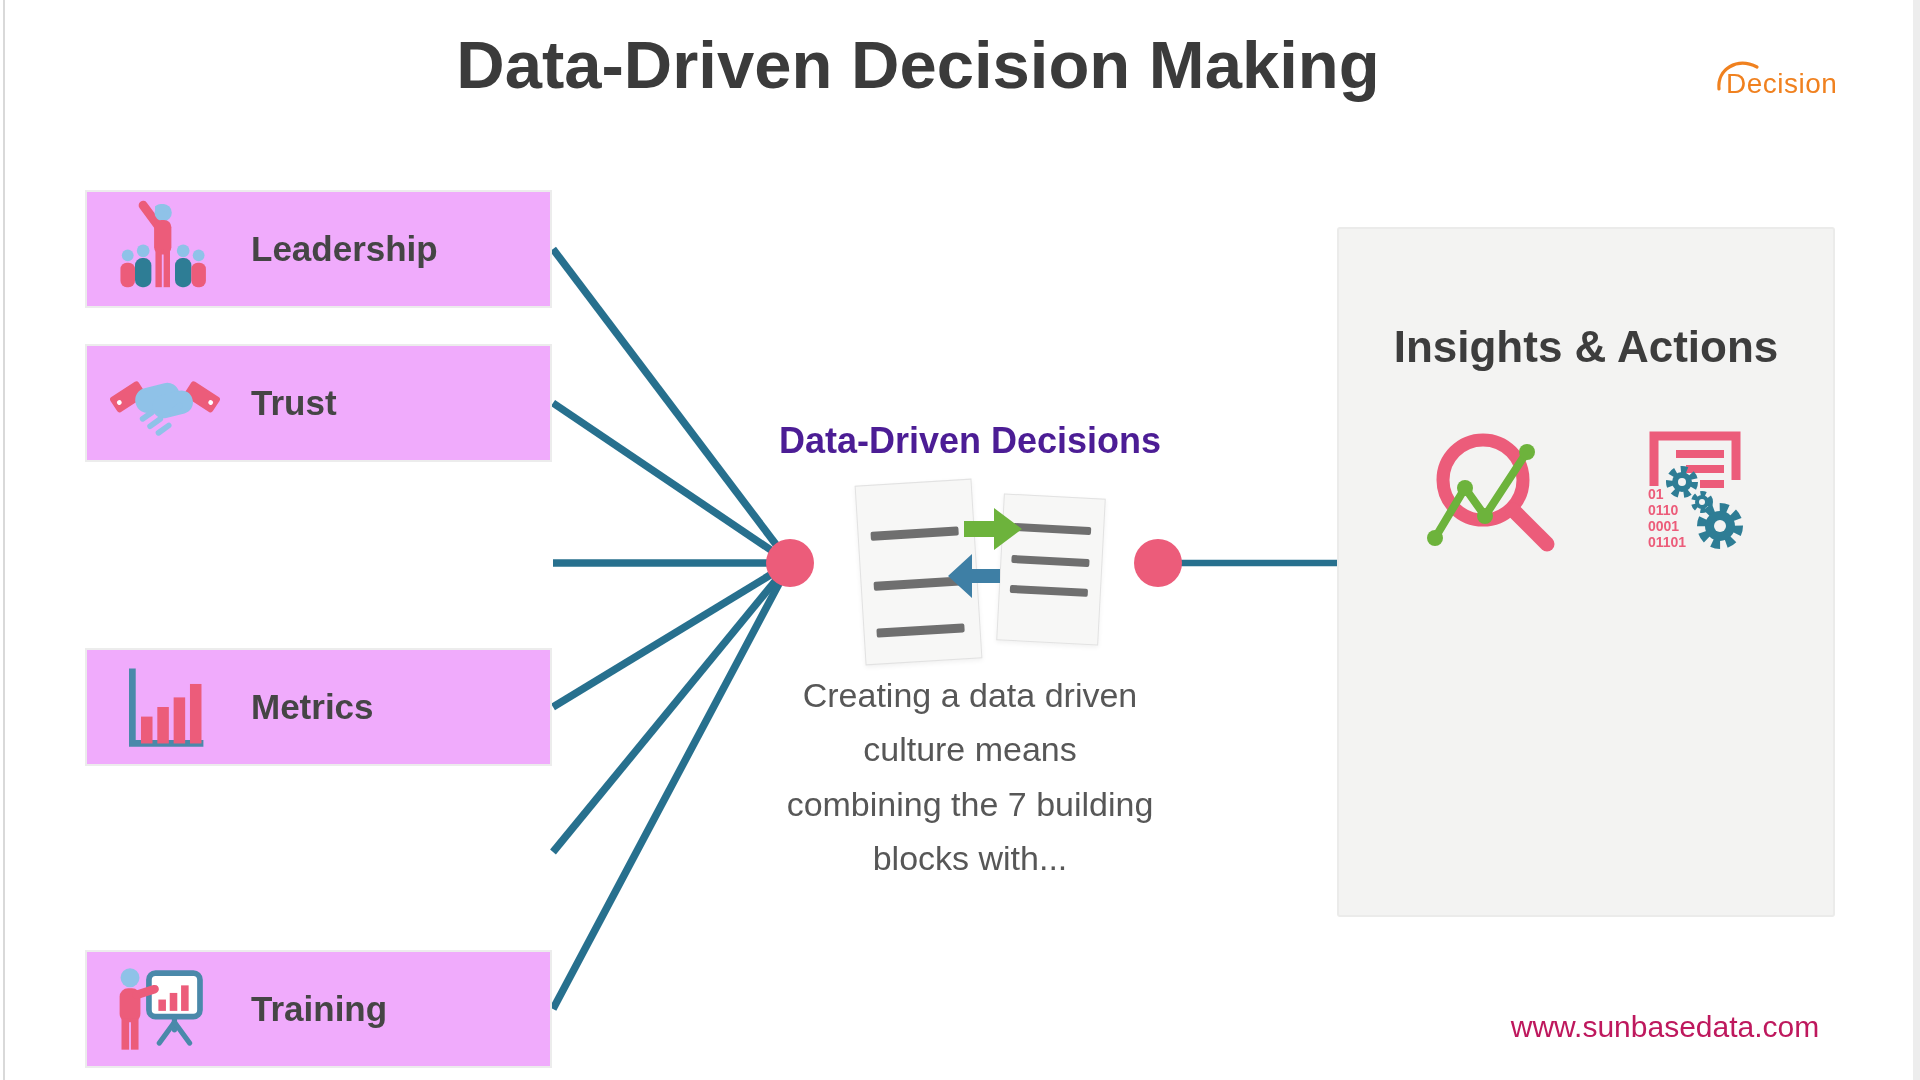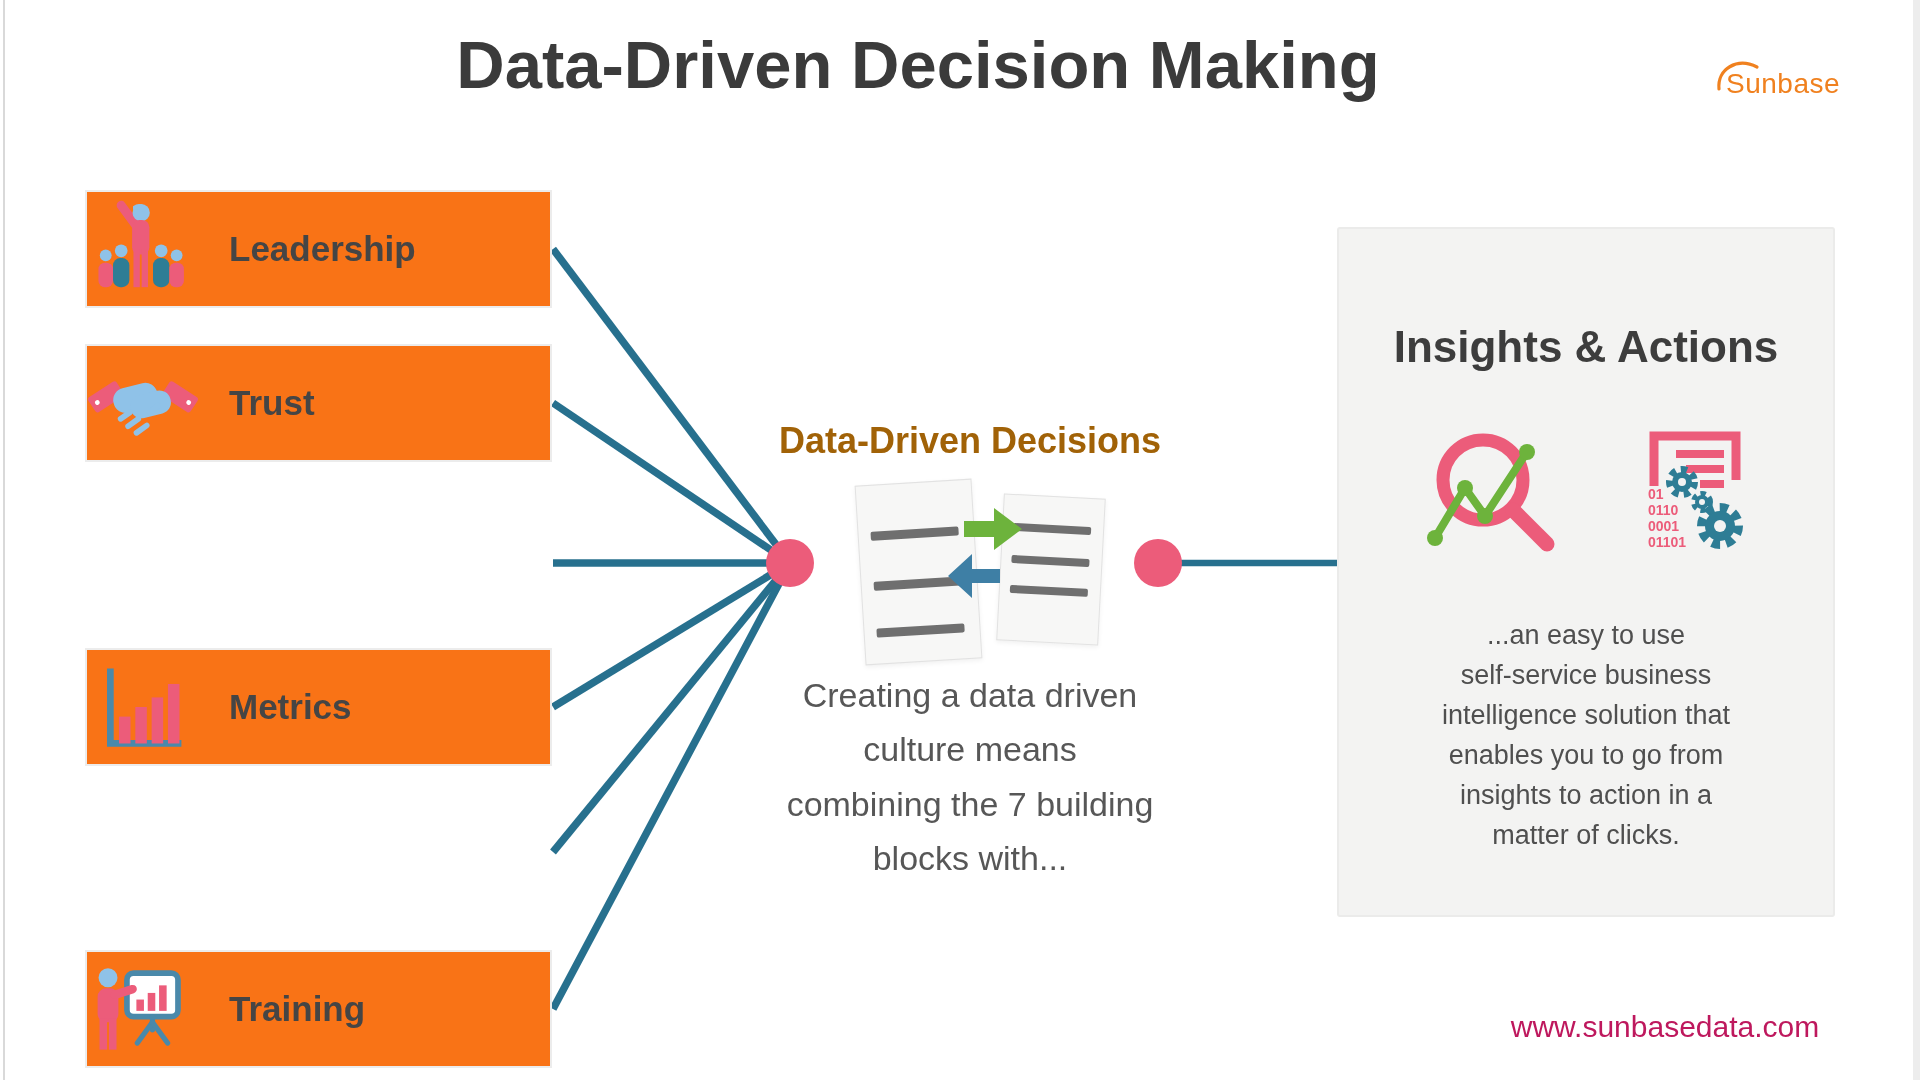--- a/index.html
+++ b/index.html
@@ -19,29 +19,29 @@
   .logo-arc{position:absolute;left:-1px;top:-7px;}
   .logo-text{
     position:absolute;left:10px;top:6px;font-size:28px;color:#f0811f;
     font-weight:normal;letter-spacing:0.5px;
   }
 
   .connectors{position:absolute;left:0;top:0;}
 
   .block{
     position:absolute;left:85px;width:467px;height:118px;
-    background:#f97316;border:2px solid #ececec;box-sizing:border-box;
-    display:flex;align-items:center;
+    background:#f0abfc;border:2px solid #ececec;box-sizing:border-box;
+    display:flex;align-items:center;padding-left:22px;
   }
   .block-icon{width:112px;height:100px;display:flex;align-items:center;justify-content:center;flex:0 0 112px;}
   .block-label{font-size:35px;font-weight:bold;color:#454545;margin-left:30px;white-space:nowrap;}
 
   .center-heading{
     position:absolute;left:720px;top:420px;width:500px;text-align:center;
-    font-size:36px;font-weight:bold;color:#a16207;
+    font-size:36px;font-weight:bold;color:#4c1d95;
   }
   .papers{position:absolute;left:852px;top:468px;width:255px;height:215px;}
   .paper{position:absolute;background:#f7f7f6;border:1px solid #e2e2e2;box-shadow:0 2px 5px rgba(0,0,0,0.06);}
   .paper-left{left:8px;top:14px;width:115px;height:178px;transform:rotate(-3.5deg);}
   .paper-right{left:148px;top:28px;width:100px;height:145px;transform:rotate(3deg);}
   .pline{position:absolute;background:#6f6f6f;border-radius:2px;}
   .arrow-svg{position:absolute;}
 
   .center-caption{
     position:absolute;left:730px;top:668px;width:480px;text-align:center;
@@ -72,21 +72,21 @@
 
   <div class="edge-left"></div>
   <div class="edge-right"></div>
 
   <h1 class="page-title">Data-Driven Decision Making</h1>
 
   <div class="logo">
     <svg class="logo-arc" width="52" height="40" viewBox="0 0 52 40">
       <path d="M4 34 C 2 14, 22 2, 42 12" fill="none" stroke="#f0811f" stroke-width="3.2" stroke-linecap="round"></path>
     </svg>
-    <span class="logo-text">Sunbase</span>
+    <span class="logo-text">Decision</span>
   </div>
 
   <svg class="connectors" width="1920" height="1080" viewBox="0 0 1920 1080">
     <g stroke="#27708e" stroke-width="7.5">
       <line x1="553" y1="249" x2="790" y2="563"></line>
       <line x1="553" y1="403" x2="790" y2="563"></line>
       <line x1="553" y1="563" x2="790" y2="563"></line>
       <line x1="553" y1="707" x2="790" y2="563"></line>
       <line x1="553" y1="852" x2="790" y2="563"></line>
       <line x1="553" y1="1009" x2="790" y2="563"></line>
@@ -241,23 +241,17 @@
           <circle cx="58" cy="78" r="3" fill="#f3f3f2"></circle>
         </g>
         <g>
           <circle cx="76" cy="102" r="18" fill="none" stroke="#2e7d95" stroke-width="10" stroke-dasharray="8 6"></circle>
           <circle cx="76" cy="102" r="15" fill="#2e7d95"></circle>
           <circle cx="76" cy="102" r="6" fill="#f3f3f2"></circle>
         </g>
       </svg>
     </div>
 
-    <div class="panel-body">...an easy to use
-self-service business
-intelligence solution that
-enables you to go from
-insights to action in a
-matter of clicks.</div>
   </div>
 
   <div class="website">www.sunbasedata.com</div>
 
 </div>
 
 </body></html>

